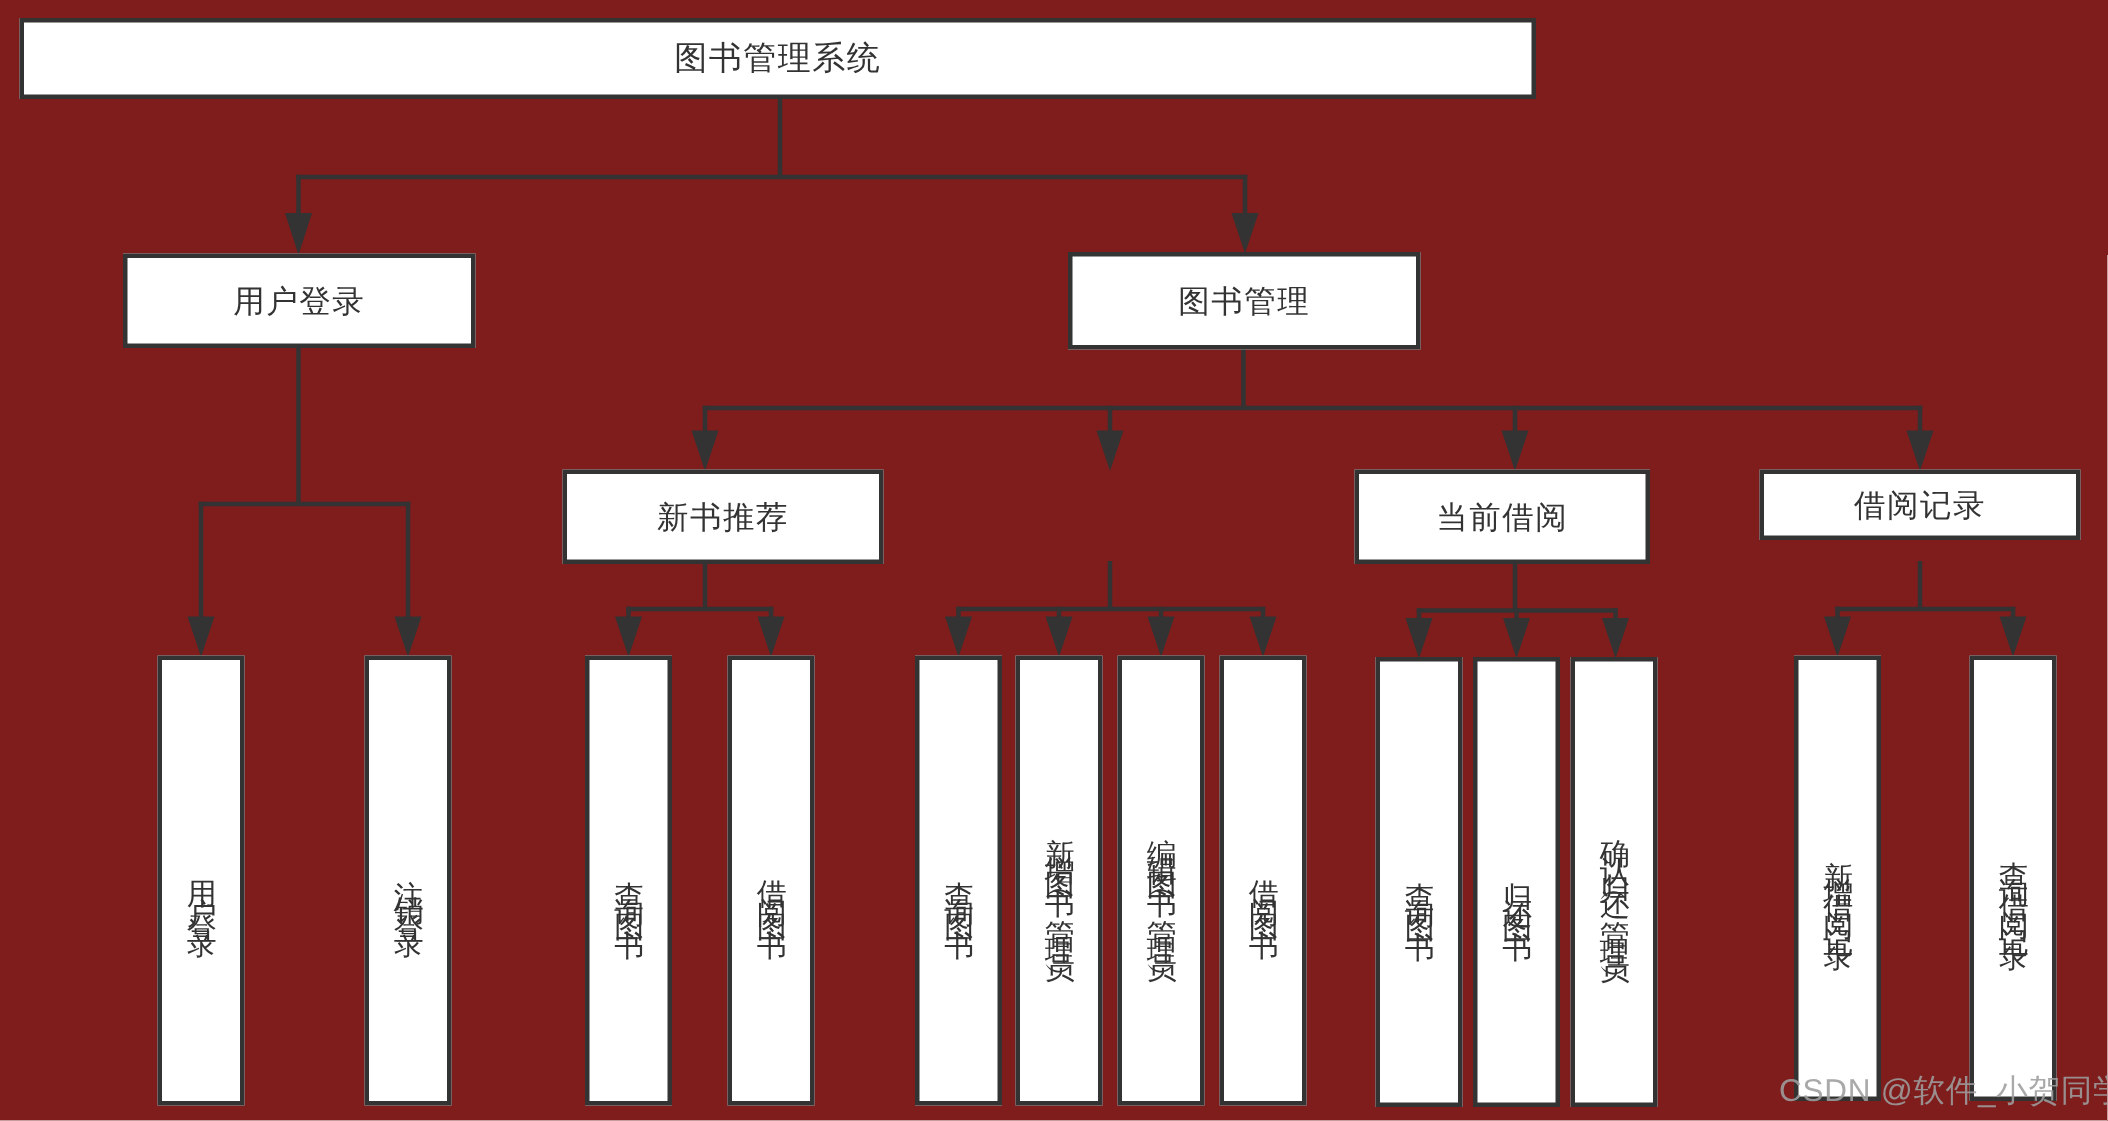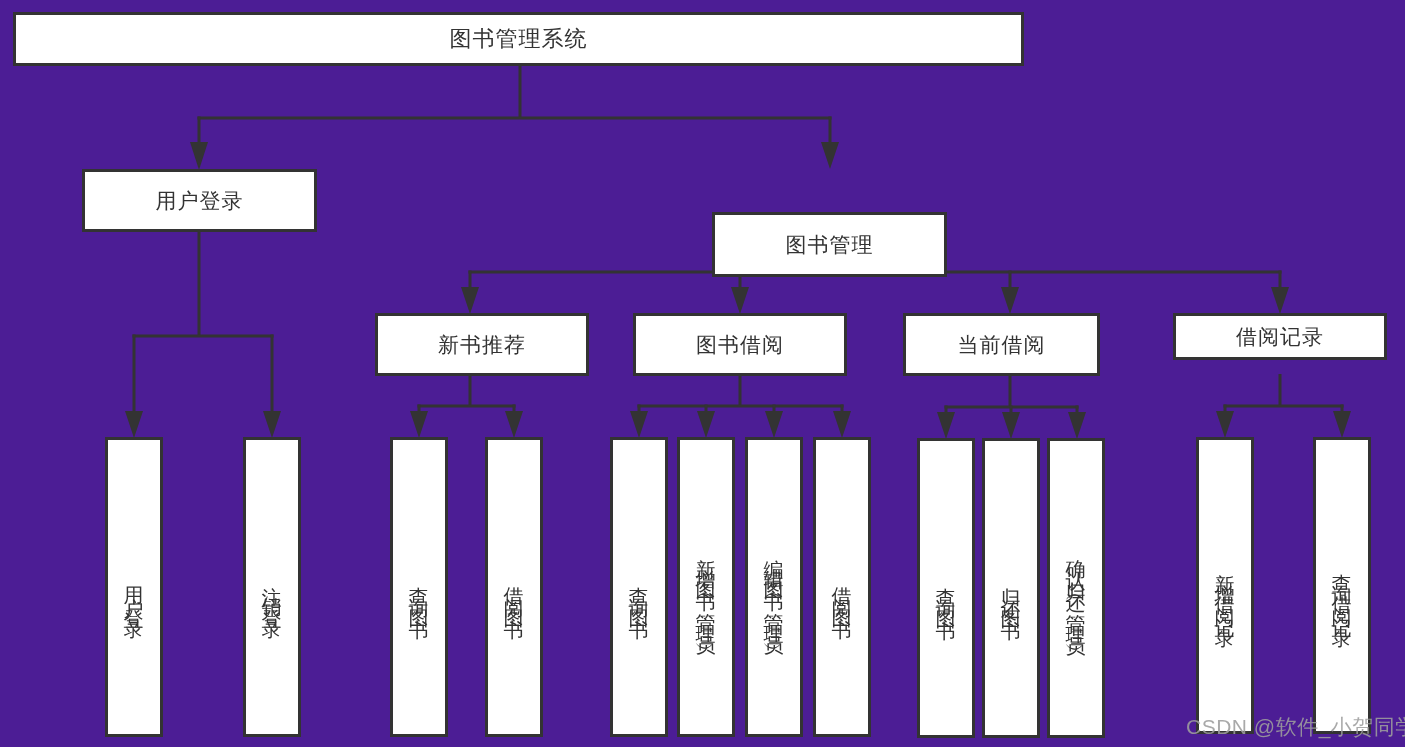--- a/index.html
+++ b/index.html
@@ -1,19 +1,19 @@
 <!DOCTYPE html>
 <html><head>
 <meta charset="utf-8">
 <style>
   html,body{margin:0;padding:0;background:#fff;}
   .stage{
     position:relative;
     width:1405px;height:747px;
-    background:#4c1d95;
+    background:#7f1d1d;
     font-family:"Liberation Sans",sans-serif;
     overflow:hidden;
   }
   .wires{position:absolute;left:0;top:0;width:1405px;height:747px;}
   .node{
     position:absolute;
     box-sizing:border-box;
     border:3px solid #333333;
     background:#ffffff;
     display:flex;align-items:center;justify-content:center;
@@ -121,24 +121,23 @@
       <polygon points="1002,412 1020,412 1011,439"></polygon>
       <polygon points="1068,412 1086,412 1077,439"></polygon>
       <polygon points="1216,411 1234,411 1225,438"></polygon>
       <polygon points="1333,411 1351,411 1342,438"></polygon>
     </g>
   </svg>
 
   <div class="node root" style="left:13px;top:12px;width:1011px;height:54px;">图书管理系统</div>
 
   <div class="node" style="left:82px;top:169px;width:235px;height:63px;">用户登录</div>
-  <div class="node" style="left:712px;top:168px;width:235px;height:65px;margin-top:44px;">图书管理</div>
+  <div class="node" style="left:712px;top:168px;width:235px;height:65px;">图书管理</div>
 
   <div class="node" style="left:375px;top:313px;width:214px;height:63px;">新书推荐</div>
-  <div class="node" style="left:633px;top:313px;width:214px;height:63px;">图书借阅</div>
   <div class="node" style="left:903px;top:313px;width:197px;height:63px;">当前借阅</div>
   <div class="node" style="left:1173px;top:313px;width:214px;height:47px;">借阅记录</div>
 
   <div class="leaf" style="left:105px;top:437px;">
     <span class="vtext">用户登录</span>
   </div>
   <div class="leaf" style="left:243px;top:437px;">
     <span class="vtext">注销登录</span>
   </div>
 

